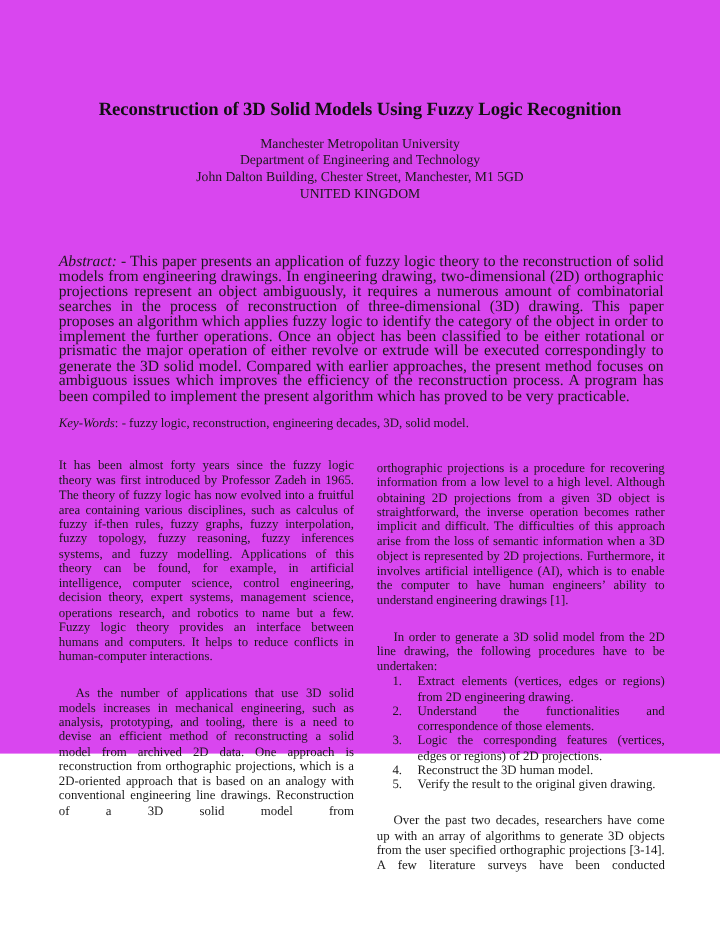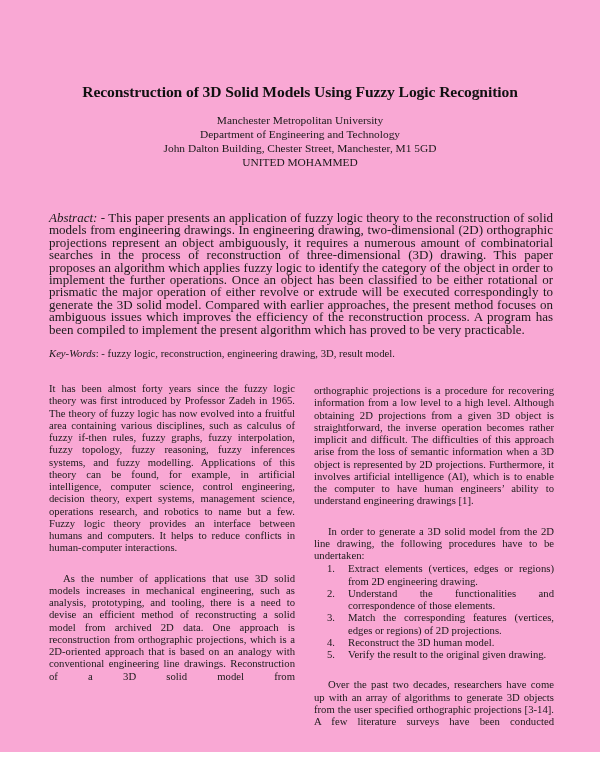--- a/index.html
+++ b/index.html
@@ -12,22 +12,22 @@
       height: 776px;
       position: relative;
       overflow: hidden;
       font-family: "Liberation Serif", "DejaVu Serif", serif;
       color: #1a1a1a;
     }
     .page {
       position: absolute;
       left: 0; top: 0;
       width: 600px;
-      height: 752px;
-      background: #f9a8d4;
+      height: 628px;
+      background: #d946ef;
     }
     .title {
       position: absolute;
       left: 40px;
       width: 520px;
       top: 83px;
       text-align: center;
       font-weight: bold;
       font-size: 15.6px;
       line-height: 18px;
@@ -110,38 +110,38 @@
 <body>
 
 <div class="page">
 
   <div class="title">Reconstruction of 3D Solid Models Using Fuzzy Logic Recognition</div>
 
   <div class="authors">
     <div>Manchester Metropolitan University</div>
     <div>Department of Engineering and Technology</div>
     <div>John Dalton Building, Chester Street, Manchester, M1 5GD</div>
-    <div>UNITED MOHAMMED</div>
+    <div>UNITED KINGDOM</div>
   </div>
 
   <div class="abstract"><span class="lab">Abstract:</span><span> - This paper presents an application of fuzzy logic theory to the reconstruction of solid models from engineering drawings. In engineering drawing, two-dimensional (2D) orthographic projections represent an object ambiguously, it requires a numerous amount of combinatorial searches in the process of reconstruction of three-dimensional (3D) drawing. This paper proposes an algorithm which applies fuzzy logic to identify the category of the object in order to implement the further operations. Once an object has been classified to be either rotational or prismatic the major operation of either revolve or extrude will be executed correspondingly to generate the 3D solid model. Compared with earlier approaches, the present method focuses on ambiguous issues which improves the efficiency of the reconstruction process. A program has been compiled to implement the present algorithm which has proved to be very practicable.</span></div>
 
-  <div class="keywords"><span class="lab">Key-Words</span><span>: - fuzzy logic, reconstruction, engineering drawing, 3D, result model.</span></div>
+  <div class="keywords"><span class="lab">Key-Words</span><span>: - fuzzy logic, reconstruction, engineering decades, 3D, solid model.</span></div>
 
   <div class="col col-left">
     <p class="para">It has been almost forty years since the fuzzy logic theory was first introduced by Professor Zadeh in 1965. The theory of fuzzy logic has now evolved into a fruitful area containing various disciplines, such as calculus of fuzzy if-then rules, fuzzy graphs, fuzzy interpolation, fuzzy topology, fuzzy reasoning, fuzzy inferences systems, and fuzzy modelling. Applications of this theory can be found, for example, in artificial intelligence, computer science, control engineering, decision theory, expert systems, management science, operations research, and robotics to name but a few. Fuzzy logic theory provides an interface between humans and computers. It helps to reduce conflicts in human-computer interactions.</p>
     <p class="para indent last-justify">As the number of applications that use 3D solid models increases in mechanical engineering, such as analysis, prototyping, and tooling, there is a need to devise an efficient method of reconstructing a solid model from archived 2D data. One approach is reconstruction from orthographic projections, which is a 2D-oriented approach that is based on an analogy with conventional engineering line drawings. Reconstruction of a 3D solid model from</p>
   </div>
 
   <div class="col col-right">
     <p class="para">orthographic projections is a procedure for recovering information from a low level to a high level. Although obtaining 2D projections from a given 3D object is straightforward, the inverse operation becomes rather implicit and difficult. The difficulties of this approach arise from the loss of semantic information when a 3D object is represented by 2D projections. Furthermore, it involves artificial intelligence (AI), which is to enable the computer to have human engineers’ ability to understand engineering drawings [1].</p>
     <p class="para indent">In order to generate a 3D solid model from the 2D line drawing, the following procedures have to be undertaken:</p>
     <ol class="steps">
       <li><span class="num">1.</span><span>Extract elements (vertices, edges or regions) from 2D engineering drawing.</span></li>
       <li><span class="num">2.</span><span>Understand the functionalities and correspondence of those elements.</span></li>
-      <li><span class="num">3.</span><span>Match the corresponding features (vertices, edges or regions) of 2D projections.</span></li>
+      <li><span class="num">3.</span><span>Logic the corresponding features (vertices, edges or regions) of 2D projections.</span></li>
       <li><span class="num">4.</span><span>Reconstruct the 3D human model.</span></li>
       <li><span class="num">5.</span><span>Verify the result to the original given drawing.</span></li>
     </ol>
     <p class="para indent last-justify">Over the past two decades, researchers have come up with an array of algorithms to generate 3D objects from the user specified orthographic projections [3-14]. A few literature surveys have been conducted</p>
   </div>
 
 </div>
 
 </body></html>

